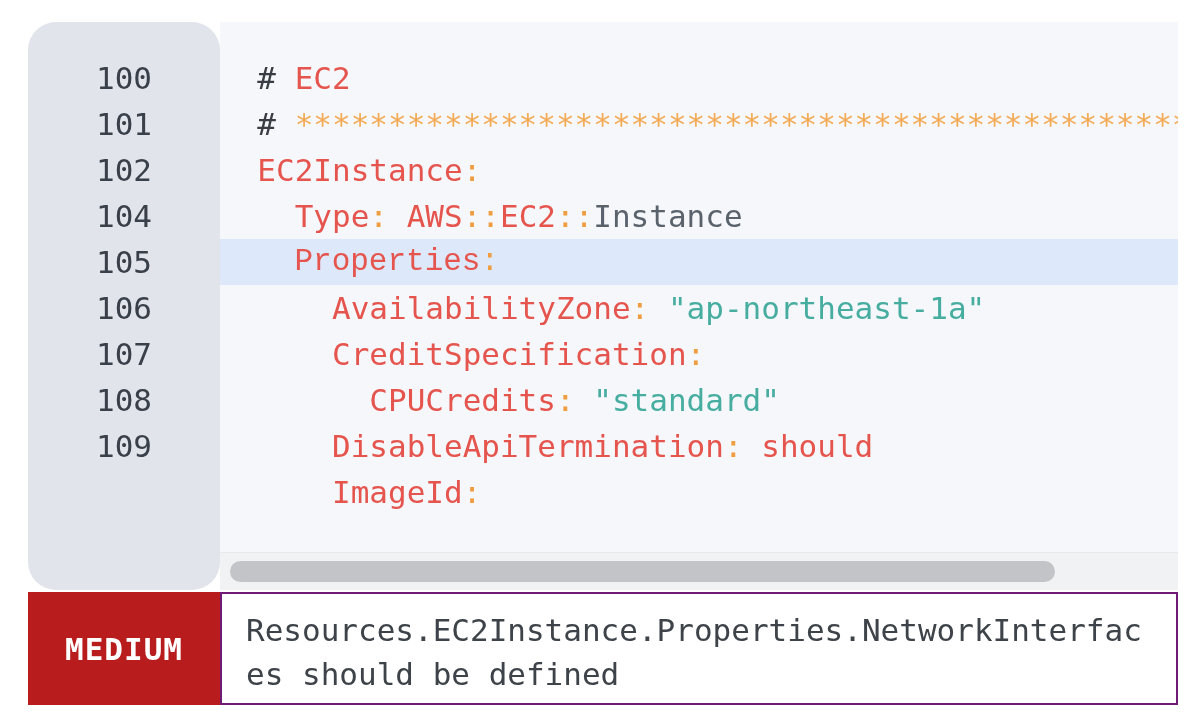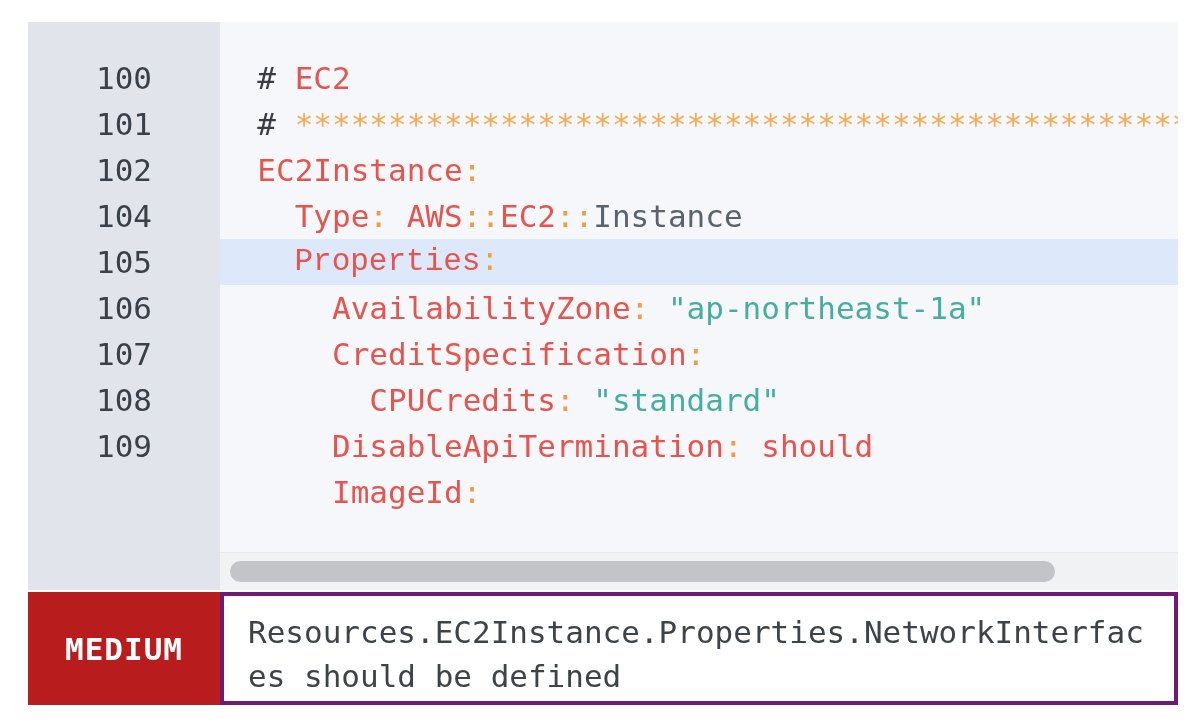--- a/index.html
+++ b/index.html
@@ -20,20 +20,21 @@
     width: 1150px;
     height: 568px;
     display: flex;
   }
   .gutter {
     width: 192px;
     flex: 0 0 192px;
     background: #e1e4eb;
     padding-top: 33px;
     box-sizing: border-box;
+    border-radius: 28px;
   }
   .ln {
     height: 46px;
     line-height: 46px;
     text-align: center;
     font-size: 31px;
     color: #3a4049;
   }
   .code-content {
     flex: 1;
@@ -101,21 +102,21 @@
     font-size: 31px;
     font-weight: bold;
     display: flex;
     align-items: center;
     justify-content: center;
     letter-spacing: 1px;
   }
   .msg-box {
     flex: 1;
     background: #ffffff;
-    border: 4px solid #701a75;
+    border: 2px solid #701a75;
     box-sizing: border-box;
     padding: 14px 24px 0 24px;
     overflow: hidden;
   }
   .msg-text {
     font-size: 31px;
     line-height: 44px;
     color: #3d4349;
     word-break: break-all;
     white-space: normal;

